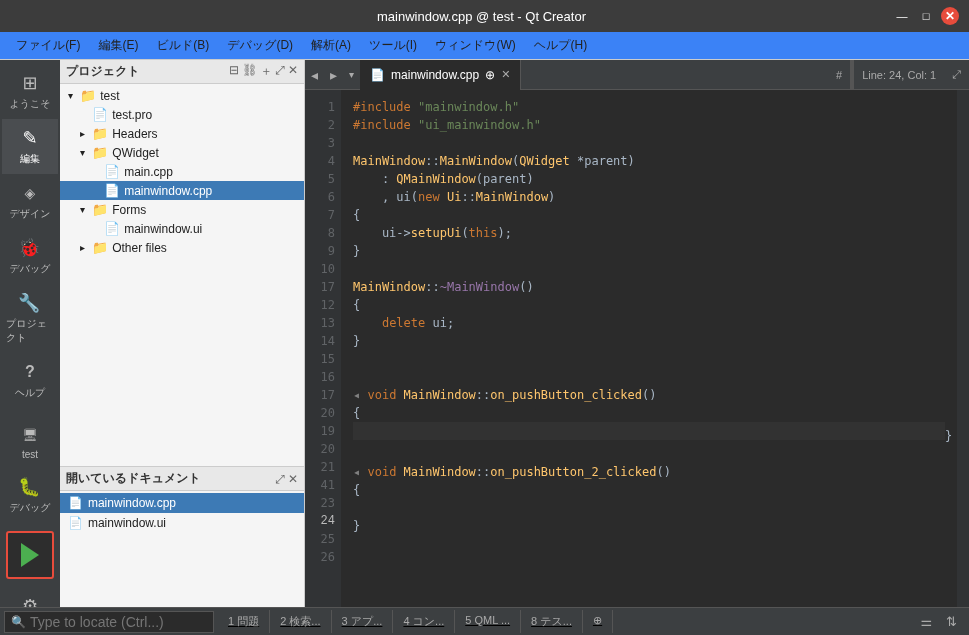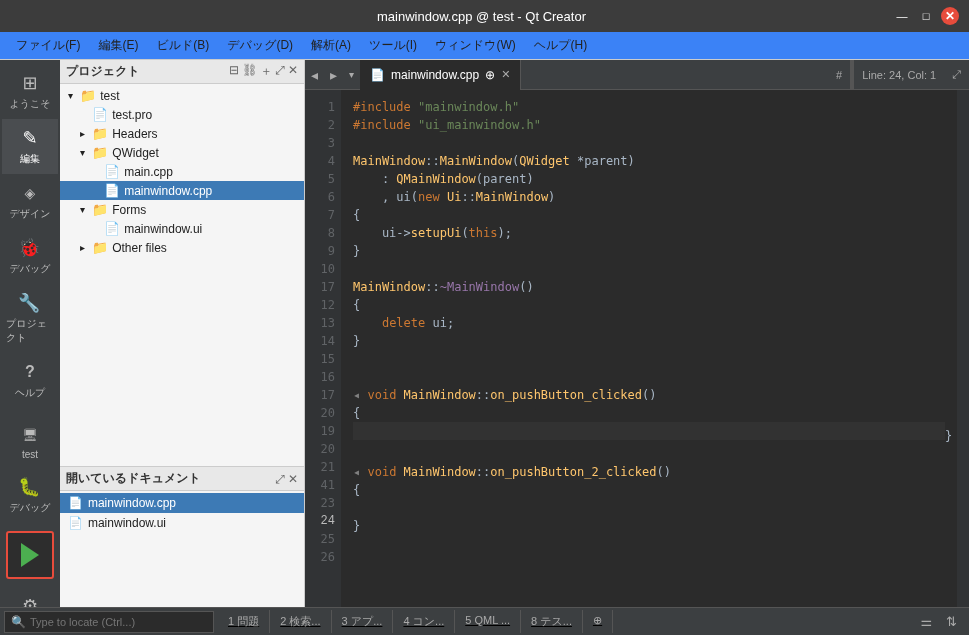--- a/index.html
+++ b/index.html
@@ -269,21 +269,21 @@
       margin: 3px 4px;
       height: 22px;
       gap: 4px;
       flex: 0 0 210px;
     }
     .status-search input {
       background: transparent;
       border: none;
       outline: none;
       color: #aaa;
-      font-size: 11px;
+      font-size: 14px;
       width: 160px;
     }
     .status-tabs {
       display: flex;
       flex: 1;
       overflow: hidden;
       text-decoration: underline;
     }
     .status-tab {
       padding: 4px 10px;

